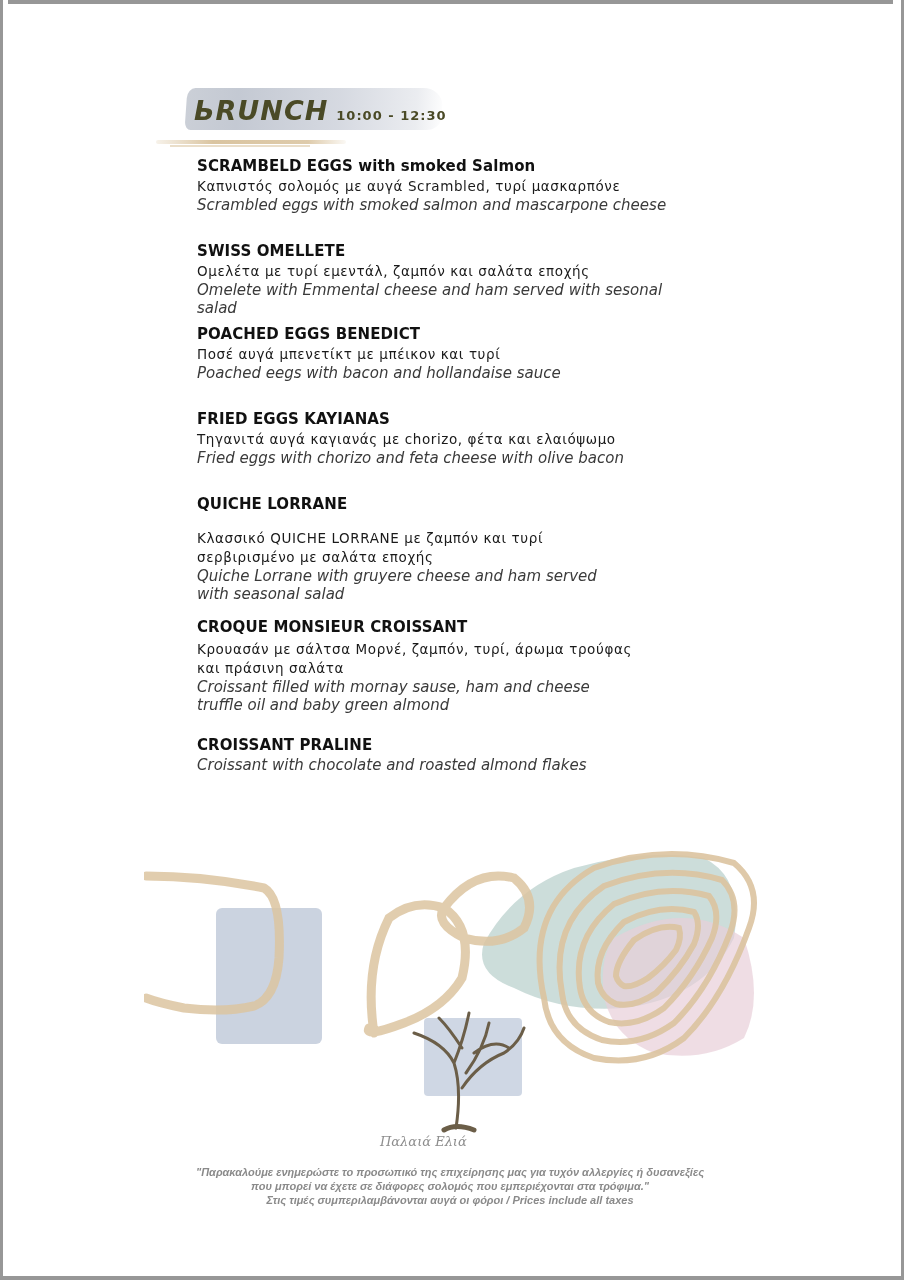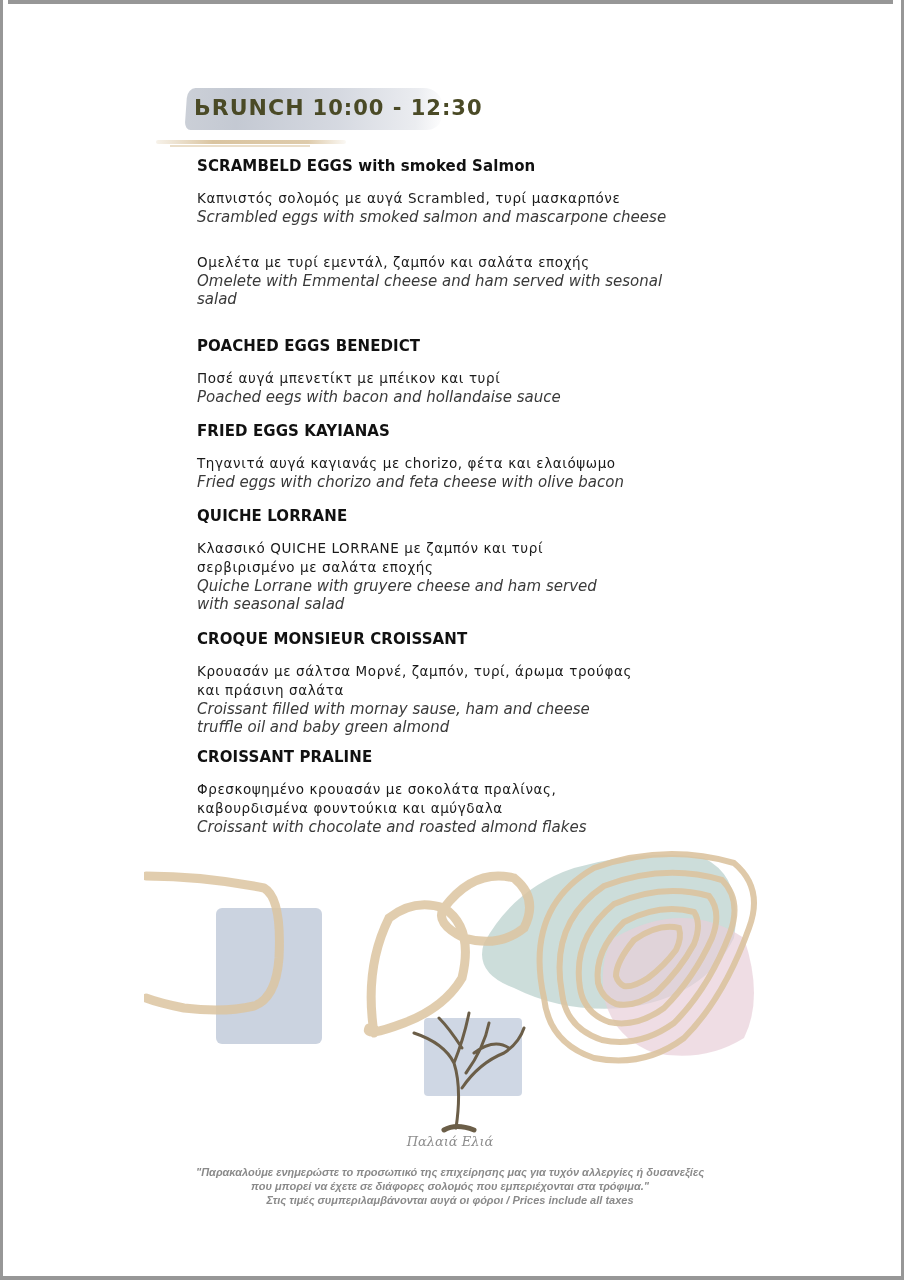--- a/index.html
+++ b/index.html
@@ -18,50 +18,50 @@
     position: absolute; left: 0; top: 2px; width: 256px; height: 42px;
     background: linear-gradient(90deg, rgba(160,168,182,0.55) 0%, rgba(176,183,196,0.75) 20%, rgba(196,201,212,0.7) 60%, rgba(210,214,222,0.45) 90%, rgba(230,232,236,0.1) 100%);
     border-radius: 8px 20px 14px 6px / 10px 18px 12px 8px;
     transform: skewX(-4deg);
   }
   .heading-text {
     position: absolute; left: 8px; top: 9px; white-space: nowrap;
     font-family: "DejaVu Sans", sans-serif; font-weight: bold;
     color: #4a4a26; letter-spacing: 1px;
   }
-  .heading-word { font-size: 22px; }
-  .heading-time { font-size: 21px; margin-left: 8px; }
+  .heading-word { font-size: 27px; font-style: italic; }
+  .heading-time { font-size: 13px; margin-left: 8px; }
   .heading-underline {
     position: absolute; left: 156px; top: 140px; width: 190px; height: 4px;
     background: linear-gradient(90deg, rgba(214,190,150,0.2), rgba(214,190,150,0.9) 30%, rgba(214,190,150,0.8) 80%, rgba(214,190,150,0.1));
     border-radius: 2px;
   }
   .heading-underline2 {
     position: absolute; left: 170px; top: 145px; width: 140px; height: 2px;
     background: rgba(220,200,165,0.6);
   }
 
   .menu { position: absolute; left: 197px; top: 156px; width: 500px; }
   .item { margin: 0; }
   .item-title {
     font-family: "DejaVu Sans", sans-serif; font-weight: bold; font-size: 15px;
     color: #111111; line-height: 21px; letter-spacing: 0.1px;
   }
   .item-greek {
     font-family: "DejaVu Sans", sans-serif; font-size: 13.5px;
-    color: #1a1a1a; line-height: 19px; letter-spacing: 0.6px; white-space: pre-line; margin-top: 12px;
+    color: #1a1a1a; line-height: 19px; letter-spacing: 0.6px; white-space: pre-line;
   }
   .item-eng {
     font-family: "DejaVu Sans", sans-serif; font-style: italic; font-size: 15px;
     color: #3a3a3a; line-height: 18px; white-space: pre-line;
   }
 
   .art { position: absolute; left: 144px; top: 848px; width: 620px; height: 290px; }
   .tree-caption {
-    position: absolute; left: 380px; top: 1134px; width: 140px; text-align: center;
+    position: absolute; left: 380px; top: 1134px; width: 140px; text-align: left;
     font-family: "DejaVu Serif", serif; font-size: 13px; color: #8d8d8d; font-style: italic;
   }
   .footer {
     position: absolute; left: 150px; top: 1165px; width: 600px; text-align: center;
     font-family: "Liberation Sans", sans-serif; font-style: italic; font-weight: bold;
     font-size: 11px; line-height: 14px; color: #8a8a8a;
   }
 </style>
 </head>
 <body>
@@ -80,51 +80,50 @@
 <div class="heading-underline"></div>
 <div class="heading-underline2"></div>
 
 <div class="menu">
   <div class="item" style="height:85px;">
     <div class="item-title">SCRAMBELD EGGS with smoked Salmon</div>
     <div class="item-greek">Καπνιστός σολομός με αυγά Scrambled, τυρί μασκαρπόνε</div>
     <div class="item-eng">Scrambled eggs with smoked salmon and mascarpone cheese</div>
   </div>
   <div class="item" style="height:83px;">
+    <div class="item-title">SWISS OMELLETE</div>
     <div class="item-greek">Ομελέτα με τυρί εμεντάλ, ζαμπόν και σαλάτα εποχής</div>
     <div class="item-eng">Omelete with Emmental cheese and ham served with sesonal salad</div>
   </div>
   <div class="item" style="height:85px;">
     <div class="item-title">POACHED EGGS BENEDICT</div>
     <div class="item-greek">Ποσέ αυγά μπενετίκτ με μπέικον και τυρί</div>
     <div class="item-eng">Poached eegs with bacon and hollandaise sauce</div>
   </div>
   <div class="item" style="height:85px;">
     <div class="item-title">FRIED EGGS KAYIANAS</div>
     <div class="item-greek">Τηγανιτά αυγά καγιανάς με chorizo, φέτα και ελαιόψωμο</div>
     <div class="item-eng">Fried eggs with chorizo and feta cheese with olive bacon</div>
   </div>
   <div class="item" style="height:123px;">
-    <div class="item-title" style="margin-bottom:0;">QUICHE LORRANE</div>
+    <div class="item-title" style="margin-bottom:14px;">QUICHE LORRANE</div>
     <div class="item-greek">Κλασσικό QUICHE LORRANE με ζαμπόν και τυρί
 σερβιρισμένο με σαλάτα εποχής</div>
     <div class="item-eng">Quiche Lorrane with gruyere cheese and ham served
 with seasonal salad</div>
   </div>
   <div class="item" style="height:118px;">
     <div class="item-title" style="margin-bottom:2px;">CROQUE MONSIEUR CROISSANT</div>
     <div class="item-greek">Κρουασάν με σάλτσα Μορνέ, ζαμπόν, τυρί, άρωμα τρούφας
 και πράσινη σαλάτα</div>
     <div class="item-eng">Croissant filled with mornay sause, ham and cheese
 truffle oil and baby green almond</div>
   </div>
   <div class="item">
     <div class="item-title">CROISSANT PRALINE</div>
-    <div class="item-greek">Φρεσκοψημένο κρουασάν με σοκολάτα πραλίνας,
-καβουρδισμένα φουντούκια και αμύγδαλα</div>
     <div class="item-eng">Croissant with chocolate and roasted almond flakes</div>
   </div>
 </div>
 
 <svg class="art" viewBox="0 0 620 290" xmlns="http://www.w3.org/2000/svg">
 
   <rect x="72" y="60" width="106" height="136" rx="6" fill="#b9c4d6" opacity="0.75"></rect>
 
   <path d="M340 95 Q370 40 430 20 Q500 0 560 10 Q600 30 590 90 Q560 150 480 160 Q420 165 370 140 Q330 125 340 95 Z" fill="#b7cfcb" opacity="0.7"></path>
 

